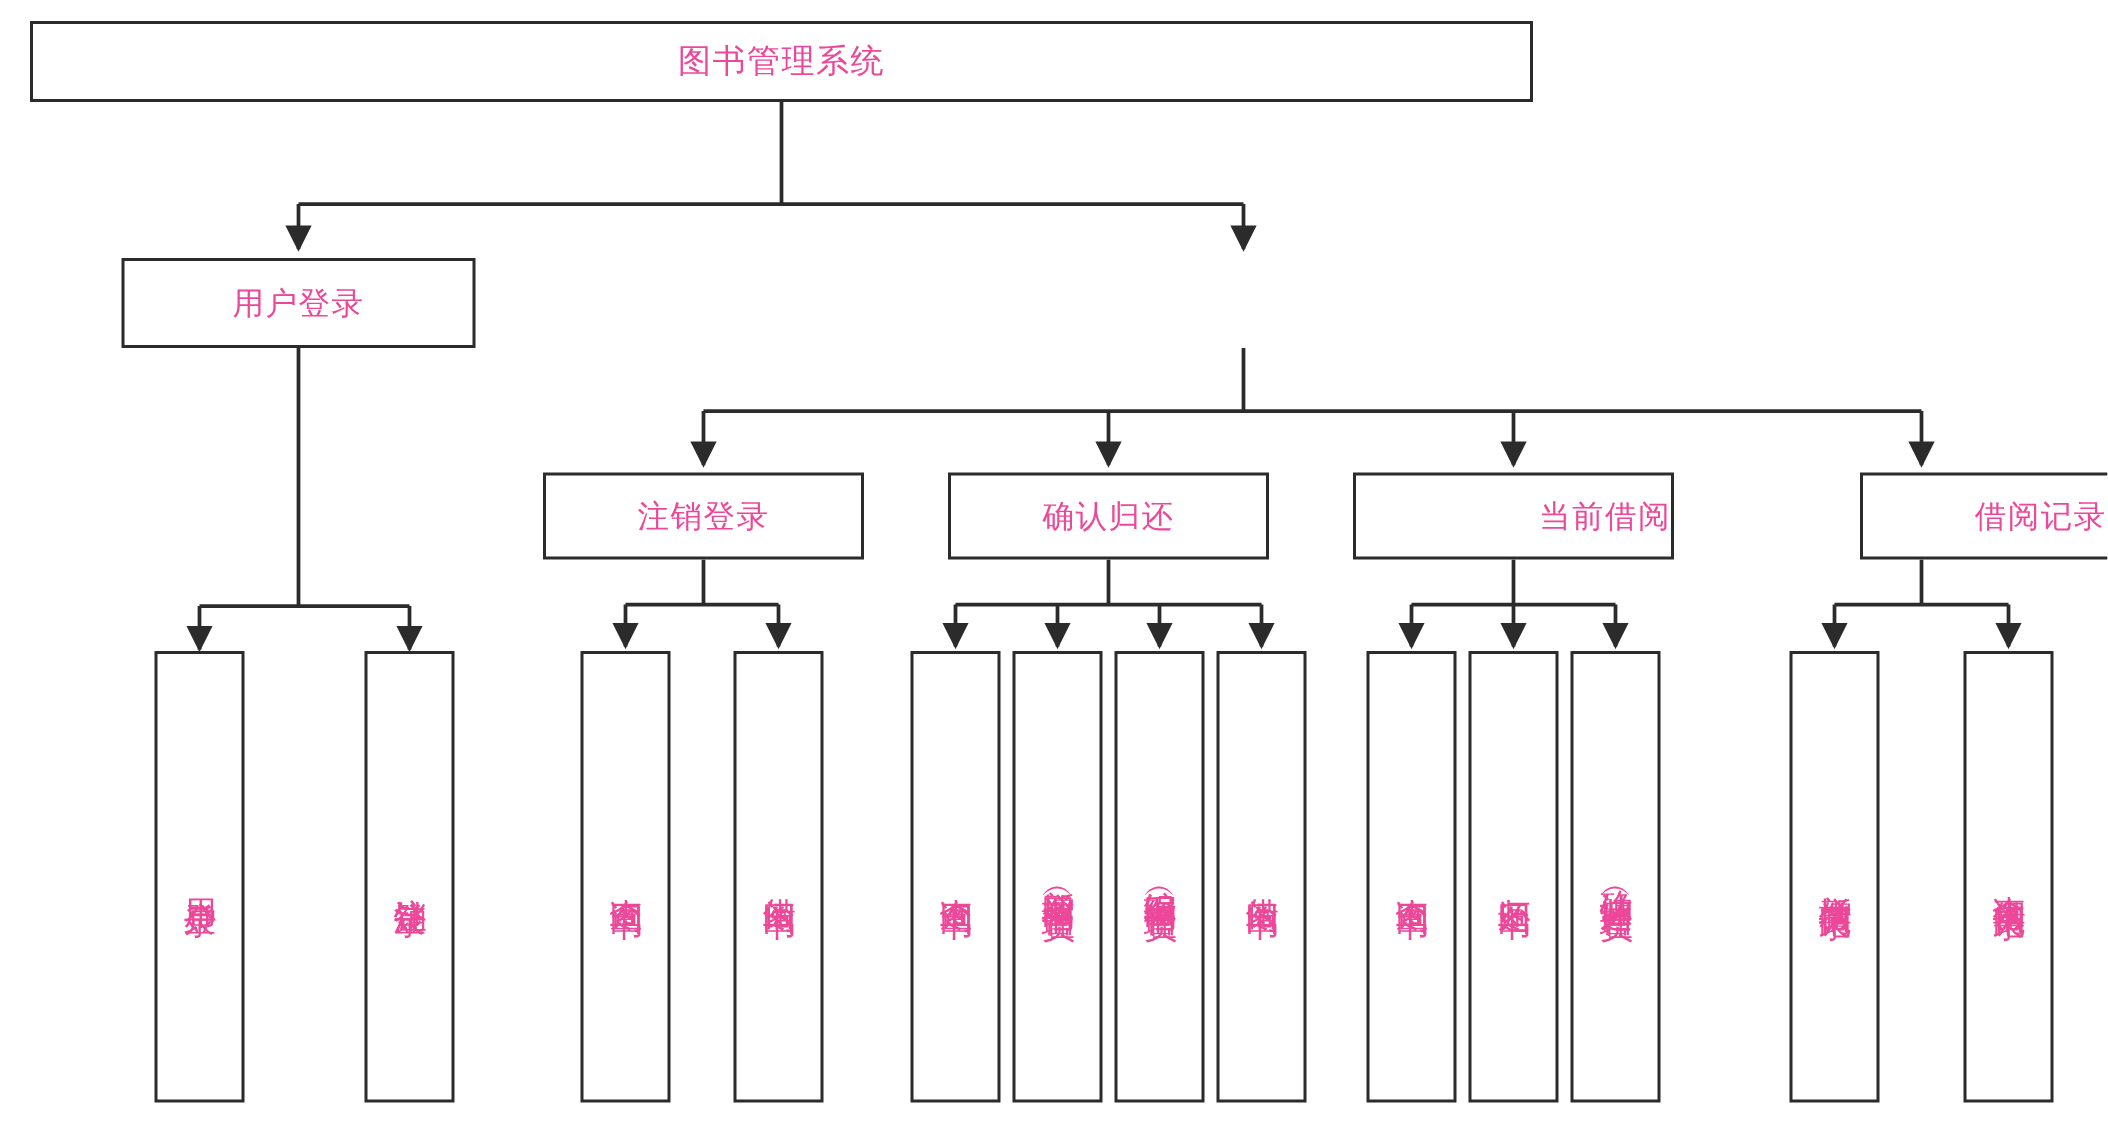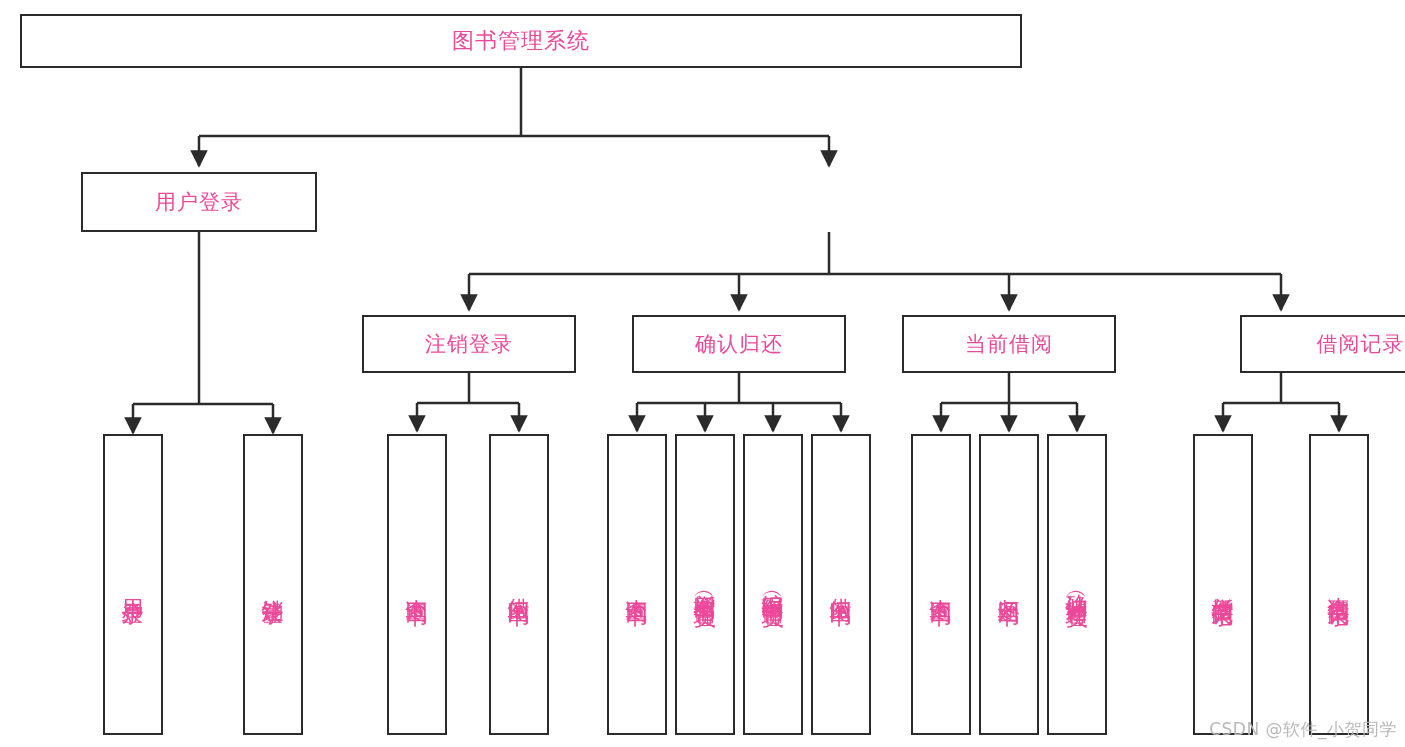--- a/index.html
+++ b/index.html
@@ -129,21 +129,21 @@
   <div class="node h" style="left:81px; top:172px; width:236px; height:60px;">
     <span>用户登录</span>
   </div>
 
   <div class="node h" style="left:362px; top:315px; width:214px; height:58px;">
     <span>注销登录</span>
   </div>
   <div class="node h" style="left:632px; top:315px; width:214px; height:58px;">
     <span>确认归还</span>
   </div>
-  <div class="node h" style="left:902px; top:315px; width:214px; height:58px;">
+  <div class="node h" style="left:902px; top:315px; width:214px; height:58px;justify-content:flex-end;">
     <span>当前借阅</span>
   </div>
   <div class="node h" style="left:1240px; top:315px; width:214px; height:58px;padding-left:27px;">
     <span>借阅记录</span>
   </div>
 
   <div class="node v" style="left:103px; top:434px; width:60px; height:301px;">
     <span class="vlabel">用户登录</span>
   </div>
   <div class="node v" style="left:243px; top:434px; width:60px; height:301px;">
@@ -180,15 +180,14 @@
     <span class="vlabel">确认归还（管理员）</span>
   </div>
 
   <div class="node v" style="left:1193px; top:434px; width:60px; height:301px;">
     <span class="vlabel">新增借阅记录</span>
   </div>
   <div class="node v" style="left:1309px; top:434px; width:60px; height:301px;">
     <span class="vlabel">查询借阅记录</span>
   </div>
 
-  <div class="watermark">CSDN @软件_小贺同学</div>
 
 </div>
 
 </body></html>

